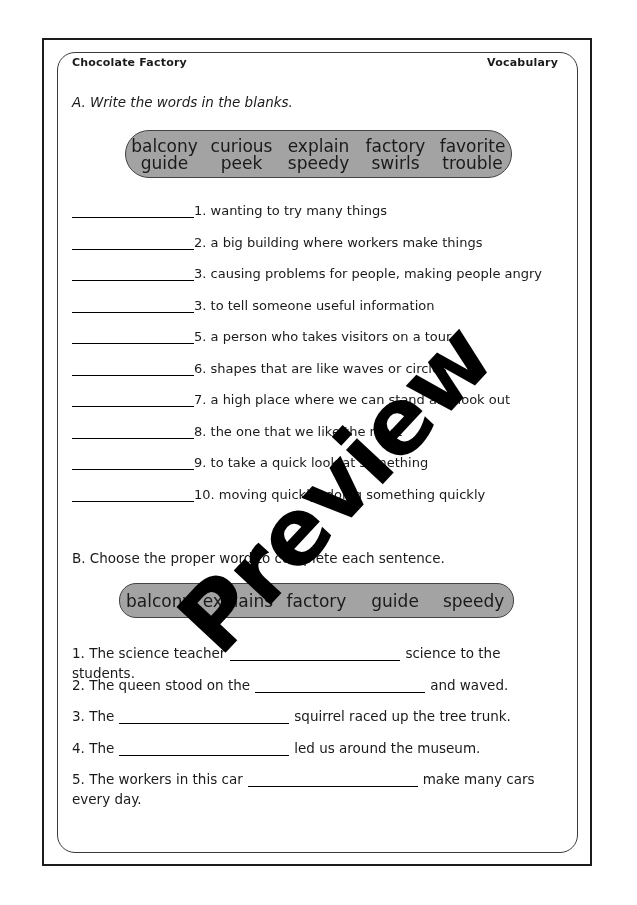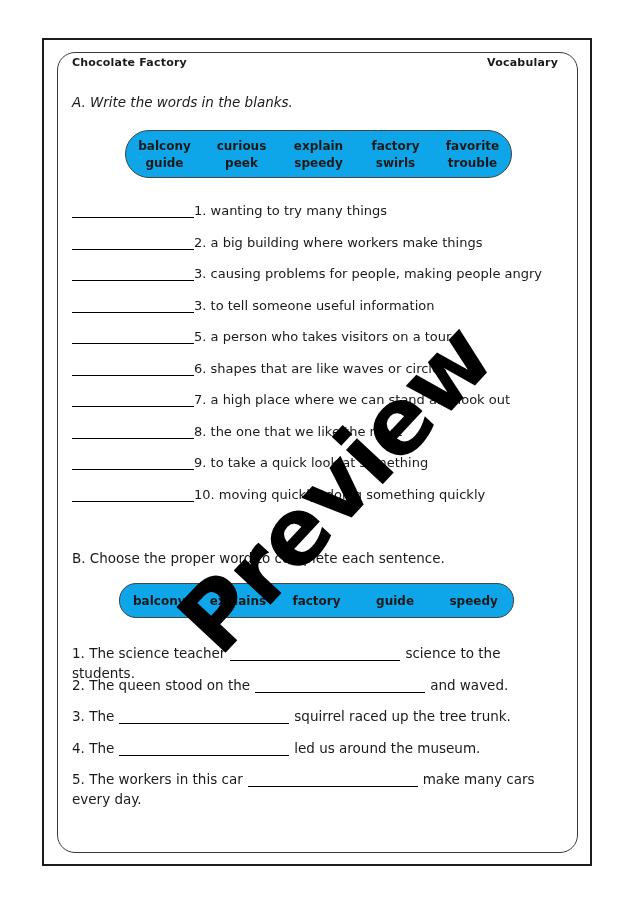--- a/index.html
+++ b/index.html
@@ -20,23 +20,22 @@
   }
   .header-row {
     position:absolute; left:72px; top:56px; width:486px;
     display:flex; justify-content:space-between; align-items:baseline;
     font-weight:bold; font-size:11px; letter-spacing:0.2px;
   }
   .instr { position:absolute; left:72px; font-size:13.5px; line-height:18px; }
   .instr-a { top:93px;font-style:italic; }
   .instr-b { top:549px; }
   .bank {
-    position:absolute; border:1px solid #444; background:#0ea5e9;
-    font-size:12px;
-    font-weight:bold;
+    position:absolute; border:1px solid #444; background:#a3a3a3;
+    font-size:17px;
   }
   .bank-a {
     left:125px; top:130px; width:387px; height:48px; border-radius:24px;
     display:flex; flex-direction:column; justify-content:center; row-gap:1px;
   }
   .bank-b {
     left:119px; top:583px; width:395px; height:35px; border-radius:17px;
     display:flex; align-items:center;
   }
   .bank-row { display:flex; width:100%; }

